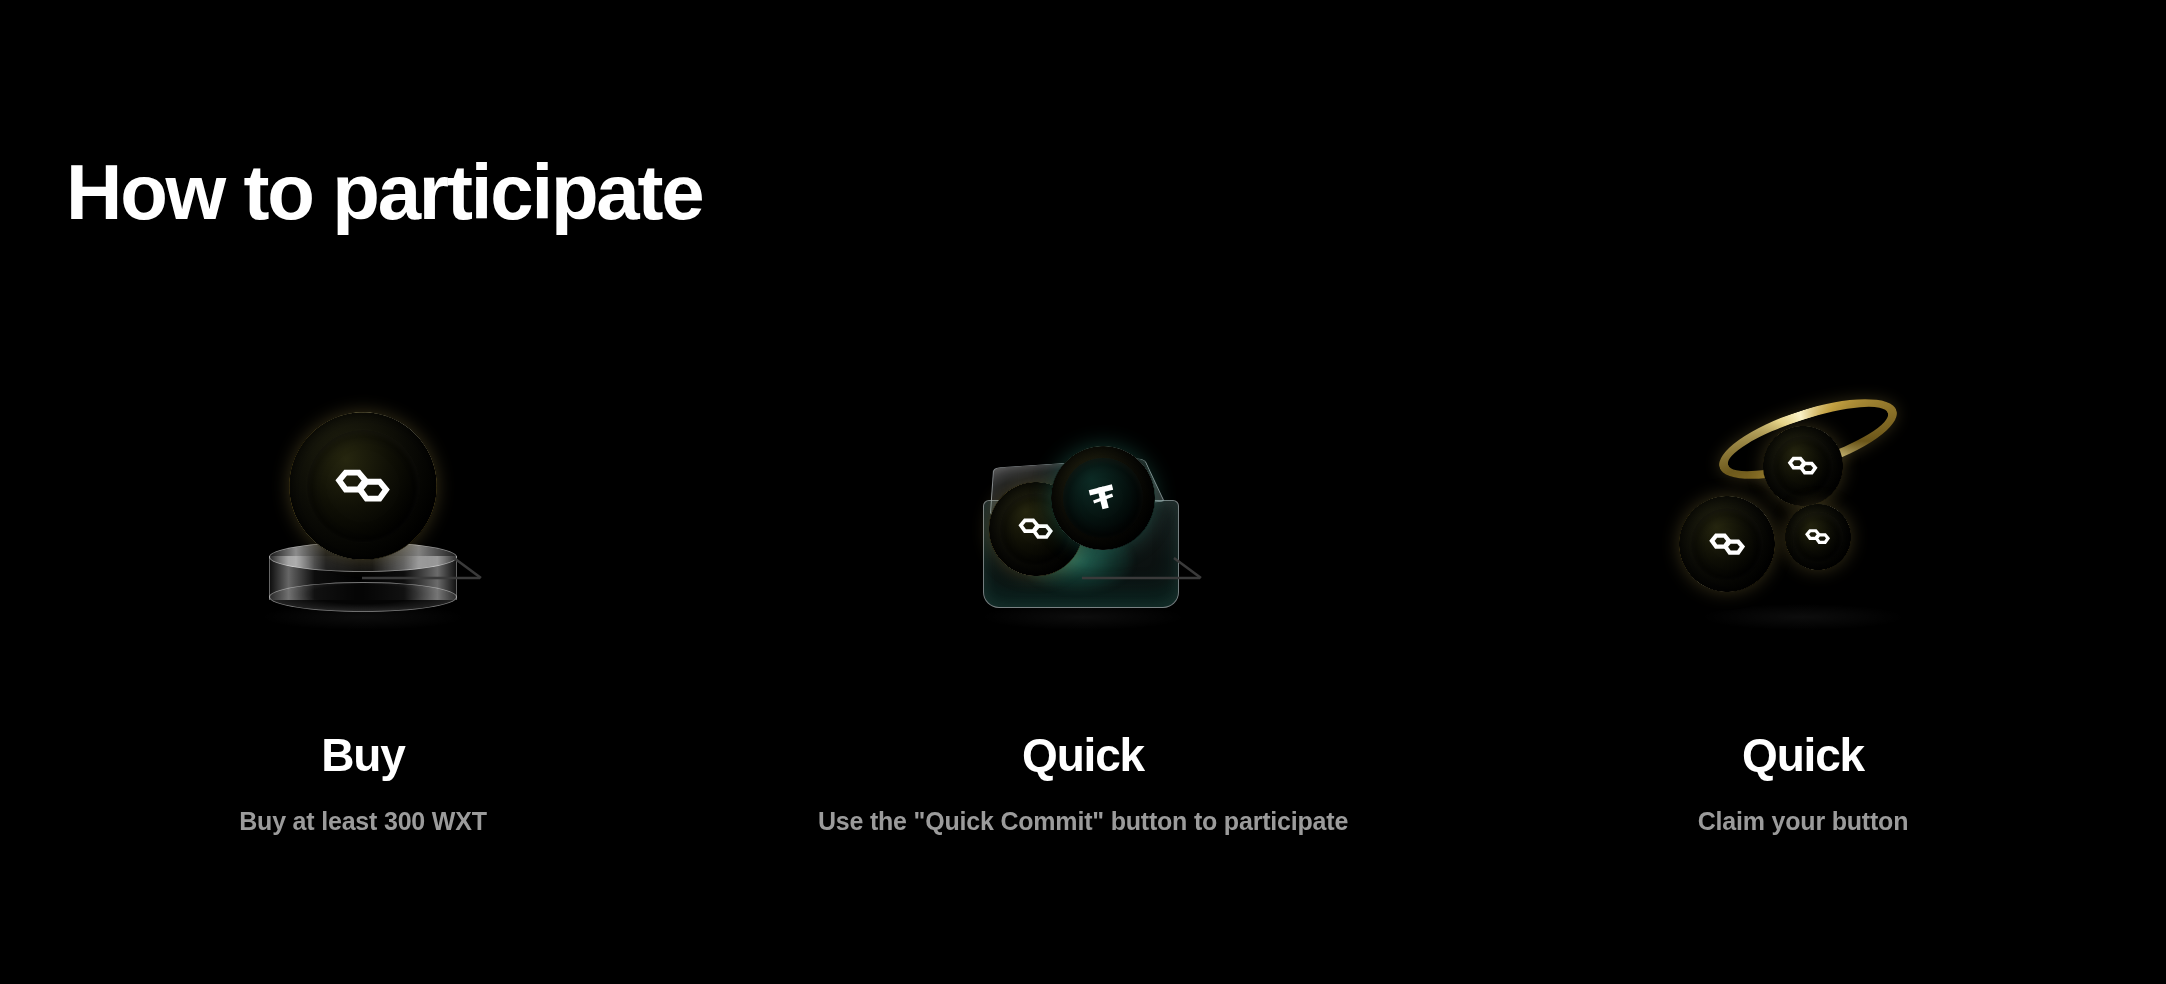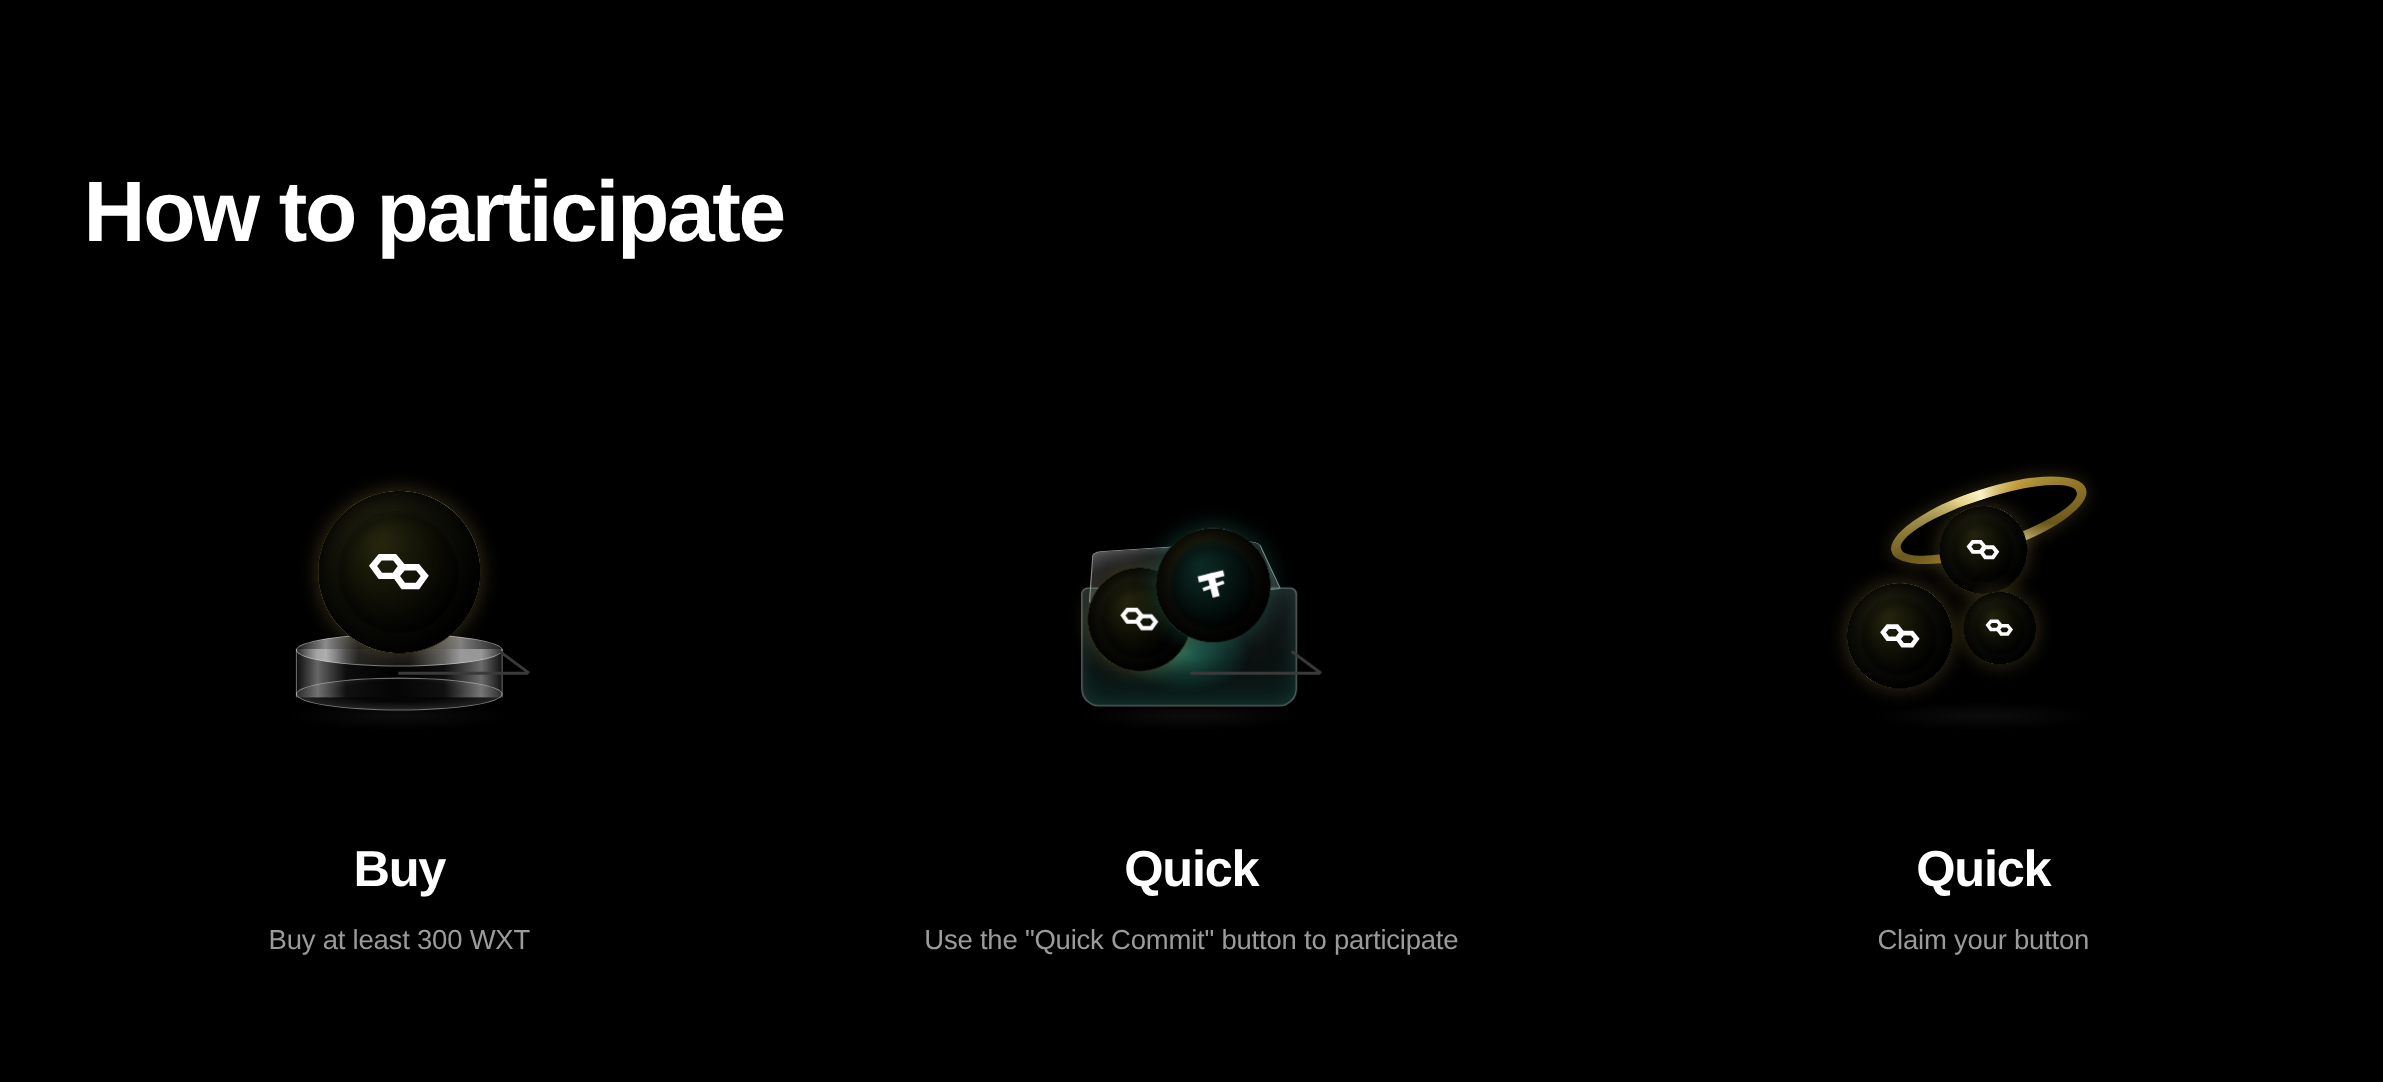--- a/index.html
+++ b/index.html
@@ -9,36 +9,36 @@
     background:#000000;
     overflow:hidden;
     font-family:"Liberation Sans", sans-serif;
     -webkit-font-smoothing:antialiased;
   }
   .page { position:relative; width:2166px; height:984px; background:#000000; }
 
   
   .section-title {
     position:absolute;
-    left:76px; top:152px;
+    left:66px; top:152px;
     font-size:78px;
     font-weight:700;
     letter-spacing:-2.2px;
     color:#ffffff;
     line-height:1.05;
     white-space:nowrap;
   }
 
   
   .steps {
     position:absolute;
     left:0; top:370px;
     width:2166px; height:500px;
     display:flex;
-    align-items:flex-end;
+    align-items:center;
     justify-content:center;
   }
   .step {
     width:720px;
     display:flex;
     flex-direction:column;
     align-items:center;
     position:relative;
   }
   .step-art {
@@ -51,21 +51,21 @@
     font-size:46px;
     font-weight:700;
     letter-spacing:-1.2px;
     color:#ffffff;
     line-height:1;
     white-space:nowrap;
   }
   .step-caption {
     margin-top:28px;
     font-size:25px;
-    font-weight:400;
+    font-weight:700;
     letter-spacing:-0.2px;
     color:#9b9b9b;
     line-height:1.2;
     white-space:nowrap;
   }
 
   
   .arrow {
     position:absolute;
     top:150px;

